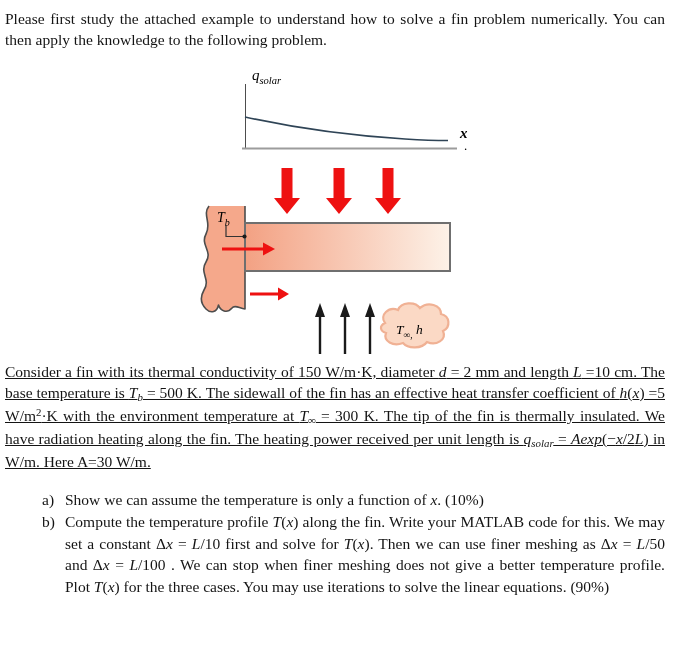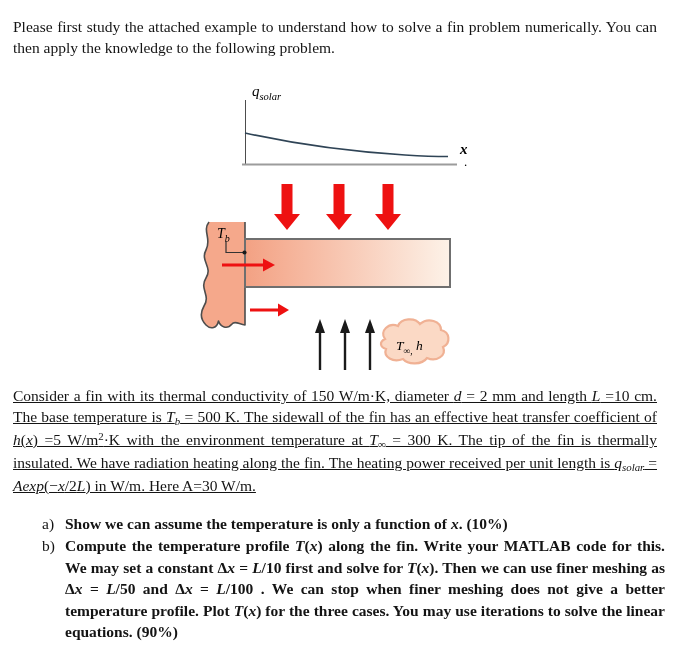--- a/index.html
+++ b/index.html
@@ -1,25 +1,25 @@
 <!DOCTYPE html>
 <html><head>
 <meta charset="utf-8">
 <style>
   html,body{margin:0;padding:0;background:#ffffff;}
   body{width:674px;height:648px;font-family:"Liberation Serif",serif;font-size:15.5px;color:#141414;overflow:hidden;}
   .page{padding:8px 9px 0 5px;}
-  p.para{margin:8px;text-align:justify;line-height:1.38;}
+  p.para{margin:0;text-align:justify;line-height:1.38;}
   .diagram{position:relative;height:310px;}
   .diagram svg{display:block;}
   .problem{margin-top:15px;text-decoration:underline;}
   .list{margin-top:17px;}
   .li{display:flex;line-height:1.39;}
   .li .marker{flex:none;width:23px;margin-left:37px;}
-  .li .content{flex:1;text-align:justify;font-weight:bold;}
+  .li .content{flex:1;text-align:justify;}
   .it{font-style:italic;}
   .sub{vertical-align:-0.28em;font-size:0.7em;font-style:italic;}
   .sup{vertical-align:0.45em;font-size:0.7em;}
   text{font-family:"Liberation Serif",serif;}
   .svgit{font-style:italic;}
 </style>
 </head>
 <body>
 
 <div class="page">

